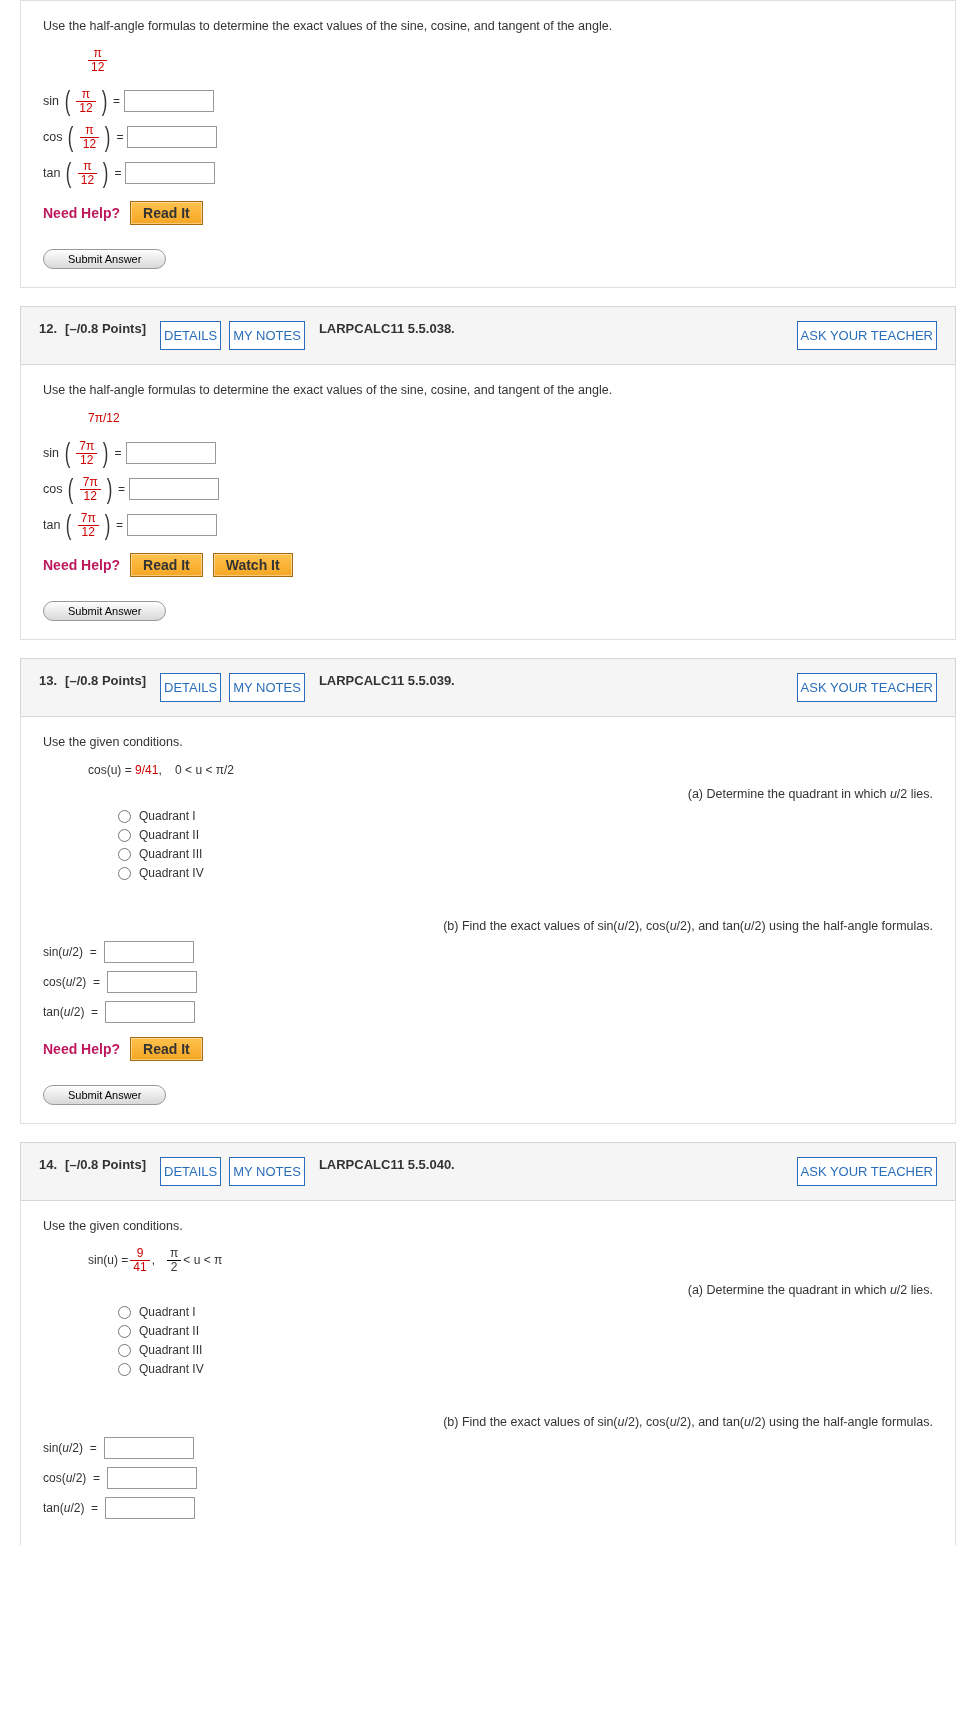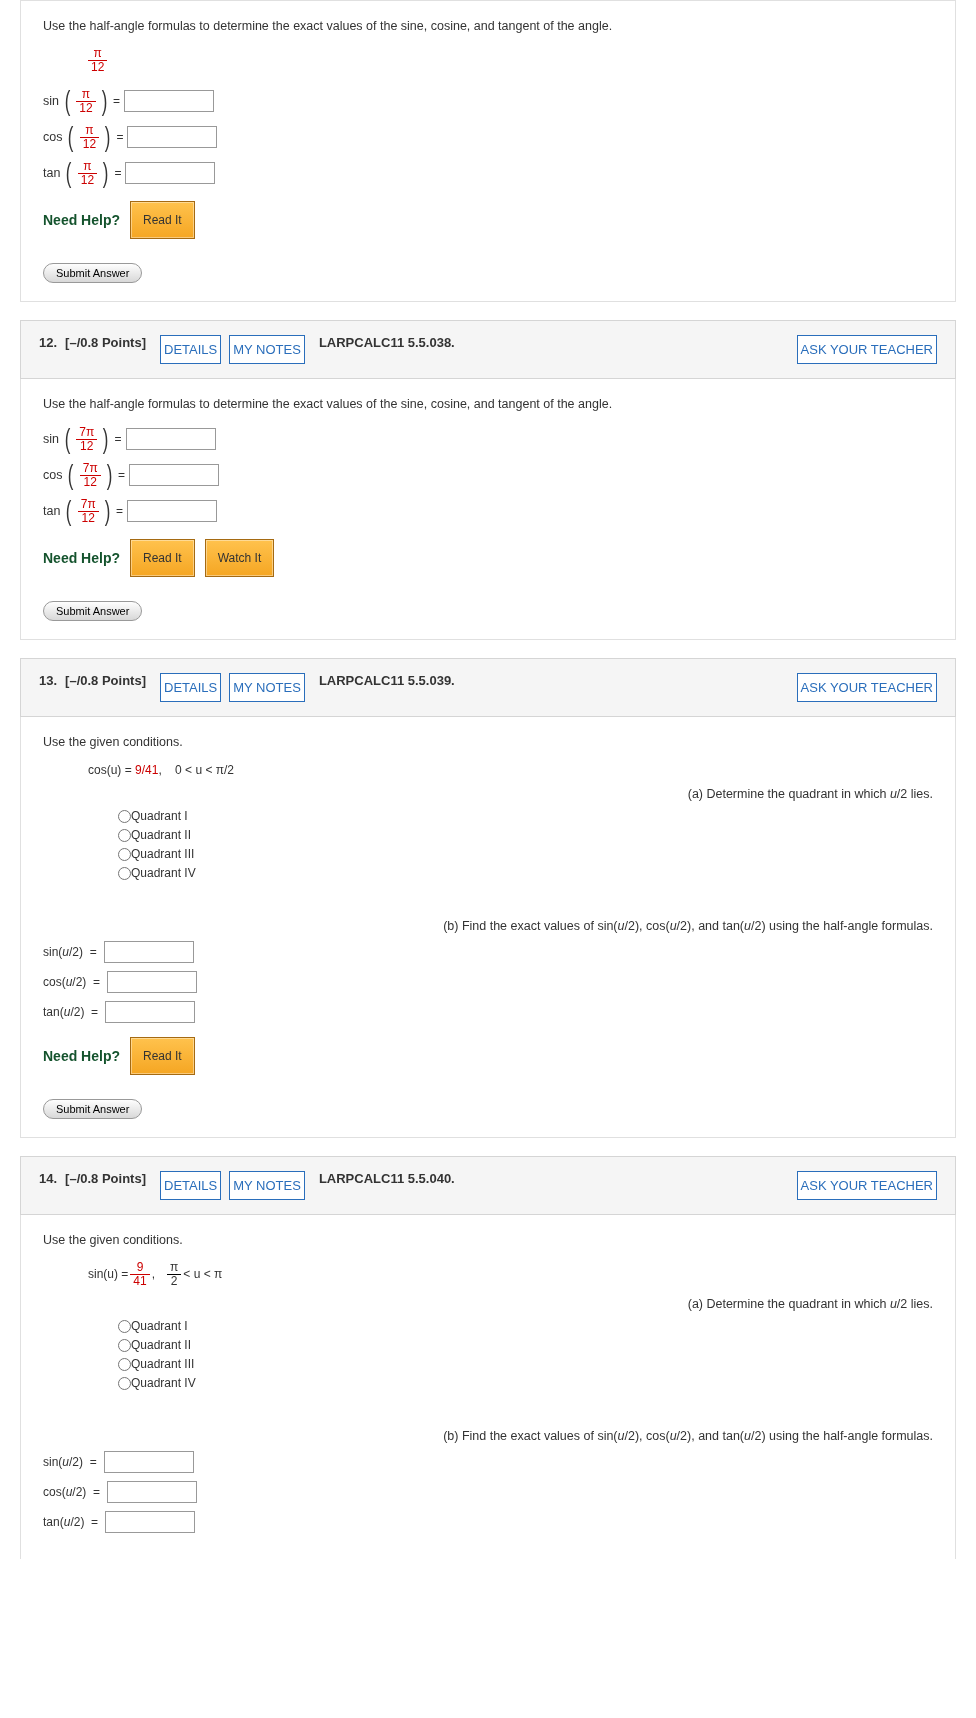--- a/index.html
+++ b/index.html
@@ -78,45 +78,45 @@
     padding: 2px 4px;
     font-size: 12px;
   }
   .need-help-row {
     display:flex;
     align-items:center;
     gap:10px;
     margin-top: 14px;
   }
   .need-help {
-    color: #14532d;
+    color: #be185d;
     font-weight: bold;
     font-size: 14px;
   }
   .help-btn {
     background: linear-gradient(#ffc24d,#f5a623);
     border: 1px solid #a56a12;
-    padding: 11px 12px;
-    font-size: 12px;
-    font-weight: normal;
+    padding: 3px 12px;
+    font-size: 14px;
+    font-weight: bold;
     color:#333;
     cursor:pointer;
     box-shadow: inset 0 0 0 1px rgba(255,255,255,0.4);
   }
   .submit-row { margin-top: 24px; }
   .submit-btn {
     background: linear-gradient(#fefefe,#d8d8d8);
     border: 1px solid #999;
     border-radius: 10px;
-    padding: 3px 12px;
+    padding: 3px 24px;
     font-size: 11px;
     cursor:pointer;
   }
   .sub-prompt { margin: 10px 0 8px 0; font-size:12.5px;text-align:right;}
-  .radio-row { display:flex; align-items:center; margin:5px 0;}
+  .radio-row { display:flex; align-items:center; gap:8px; margin:5px 0;}
   .radio-row input { width:13px;height:13px; cursor:pointer;}
   .red { color:#c00; }
   .section-gap { height: 24px; }
   .u2 { font-style:italic; }
 </style>
 </head>
 <body>
 
 <div class="q-body first">
   <div class="prompt">Use the half-angle formulas to determine the exact values of the sine, cosine, and tangent of the angle.</div>
@@ -176,20 +176,21 @@
     <span class="q-num">12.</span>
     <span class="q-points">[–/0.8 Points]</span>
     <span class="btn-outline">DETAILS</span>
     <span class="btn-outline">MY NOTES</span>
     <span class="q-ref">LARPCALC11 5.5.038.</span>
   </div>
   <span class="btn-outline">ASK YOUR TEACHER</span>
 </div>
 <div class="q-body">
   <div class="prompt">Use the half-angle formulas to determine the exact values of the sine, cosine, and tangent of the angle.</div>
+  <div class="indent1 red" style="margin-bottom:14px;">7π/12</div>
 
   <div class="eq-row indent-row">
     <span class="fn-label">sin</span>
     <span class="bigparen-l">(</span>
     <span class="frac red">
       <span class="top">7π</span>
       <span class="bot">12</span>
     </span>
     <span class="bigparen-r">)</span>
     <span> = </span>

